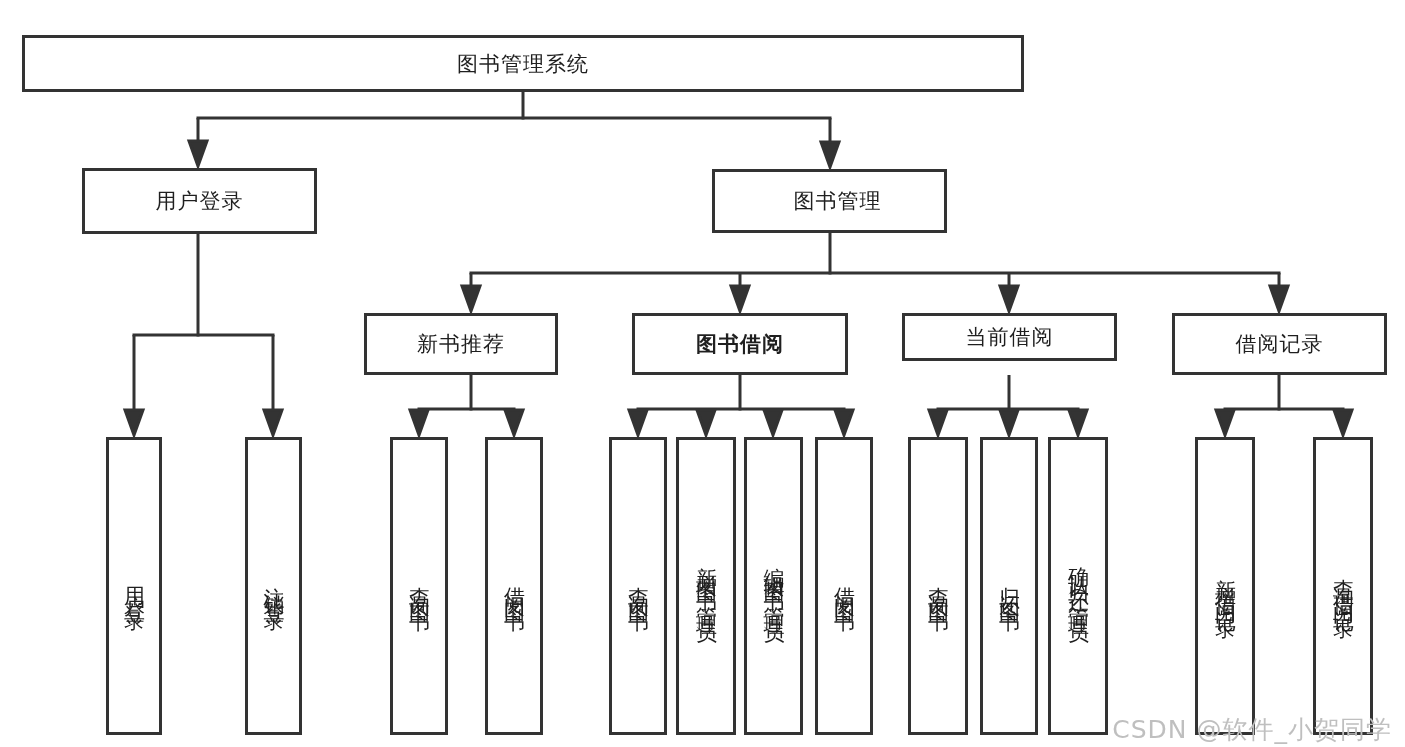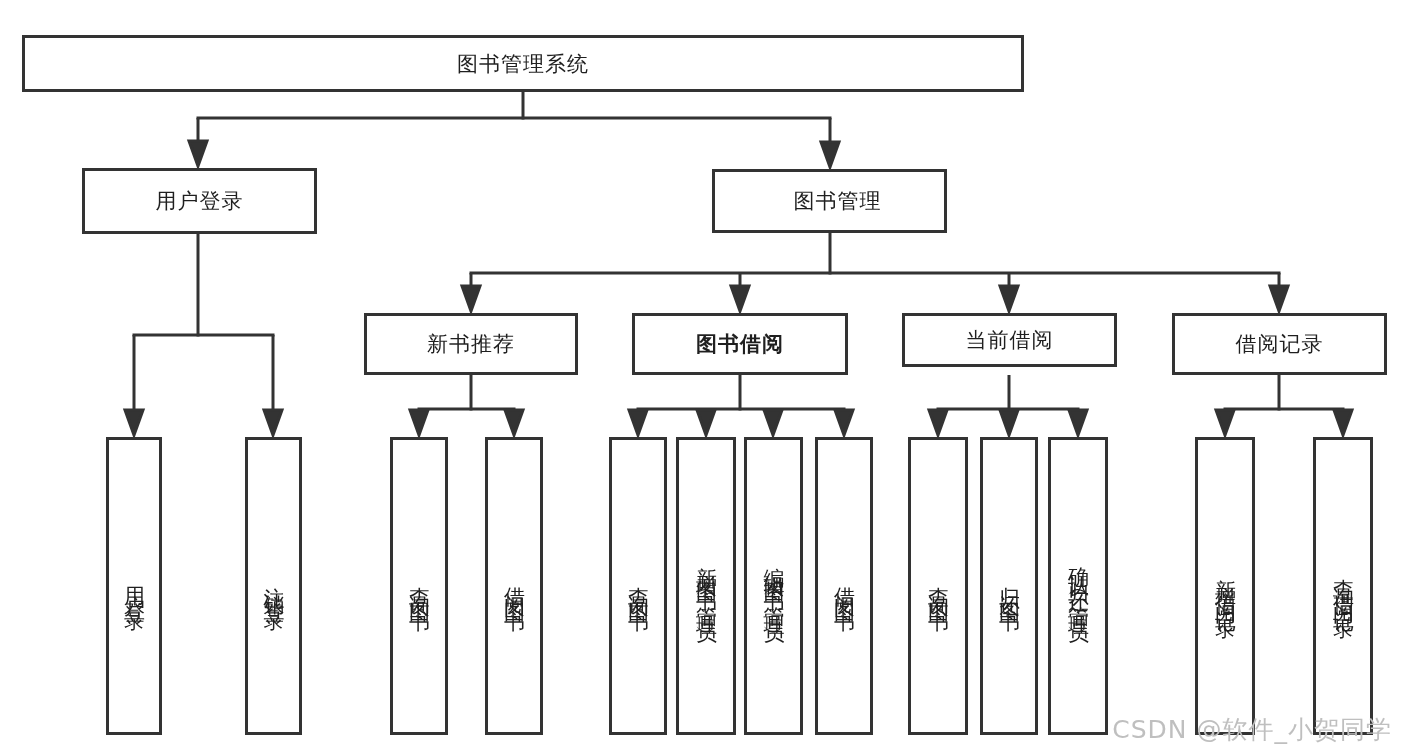--- a/index.html
+++ b/index.html
@@ -120,27 +120,27 @@
     <span>图书管理系统</span>
   </div>
 
   <div class="hbox" style="left:82px;top:168px;width:235px;height:66px;">
     <span>用户登录</span>
   </div>
   <div class="hbox" style="left:712px;top:169px;width:235px;height:64px;padding-left:16px;">
     <span>图书管理</span>
   </div>
 
-  <div class="hbox" style="left:364px;top:313px;width:214px;height:62px;">
+  <div class="hbox" style="left:364px;top:313px;width:194px;height:62px;">
     <span>新书推荐</span>
   </div>
   <div class="hbox" style="left:632px;top:313px;width:216px;height:62px;font-weight:bold;">
     <span>图书借阅</span>
   </div>
-  <div class="hbox" style="left:902px;top:313px;width:215px;height:54px;">
+  <div class="hbox" style="left:902px;top:313px;width:215px;height:48px;">
     <span>当前借阅</span>
   </div>
   <div class="hbox" style="left:1172px;top:313px;width:215px;height:62px;">
     <span>借阅记录</span>
   </div>
 
   <div class="vbox" style="left:106px;width:56px;">
     <span class="vtext">用户登录</span>
   </div>
   <div class="vbox" style="left:245px;width:57px;">

